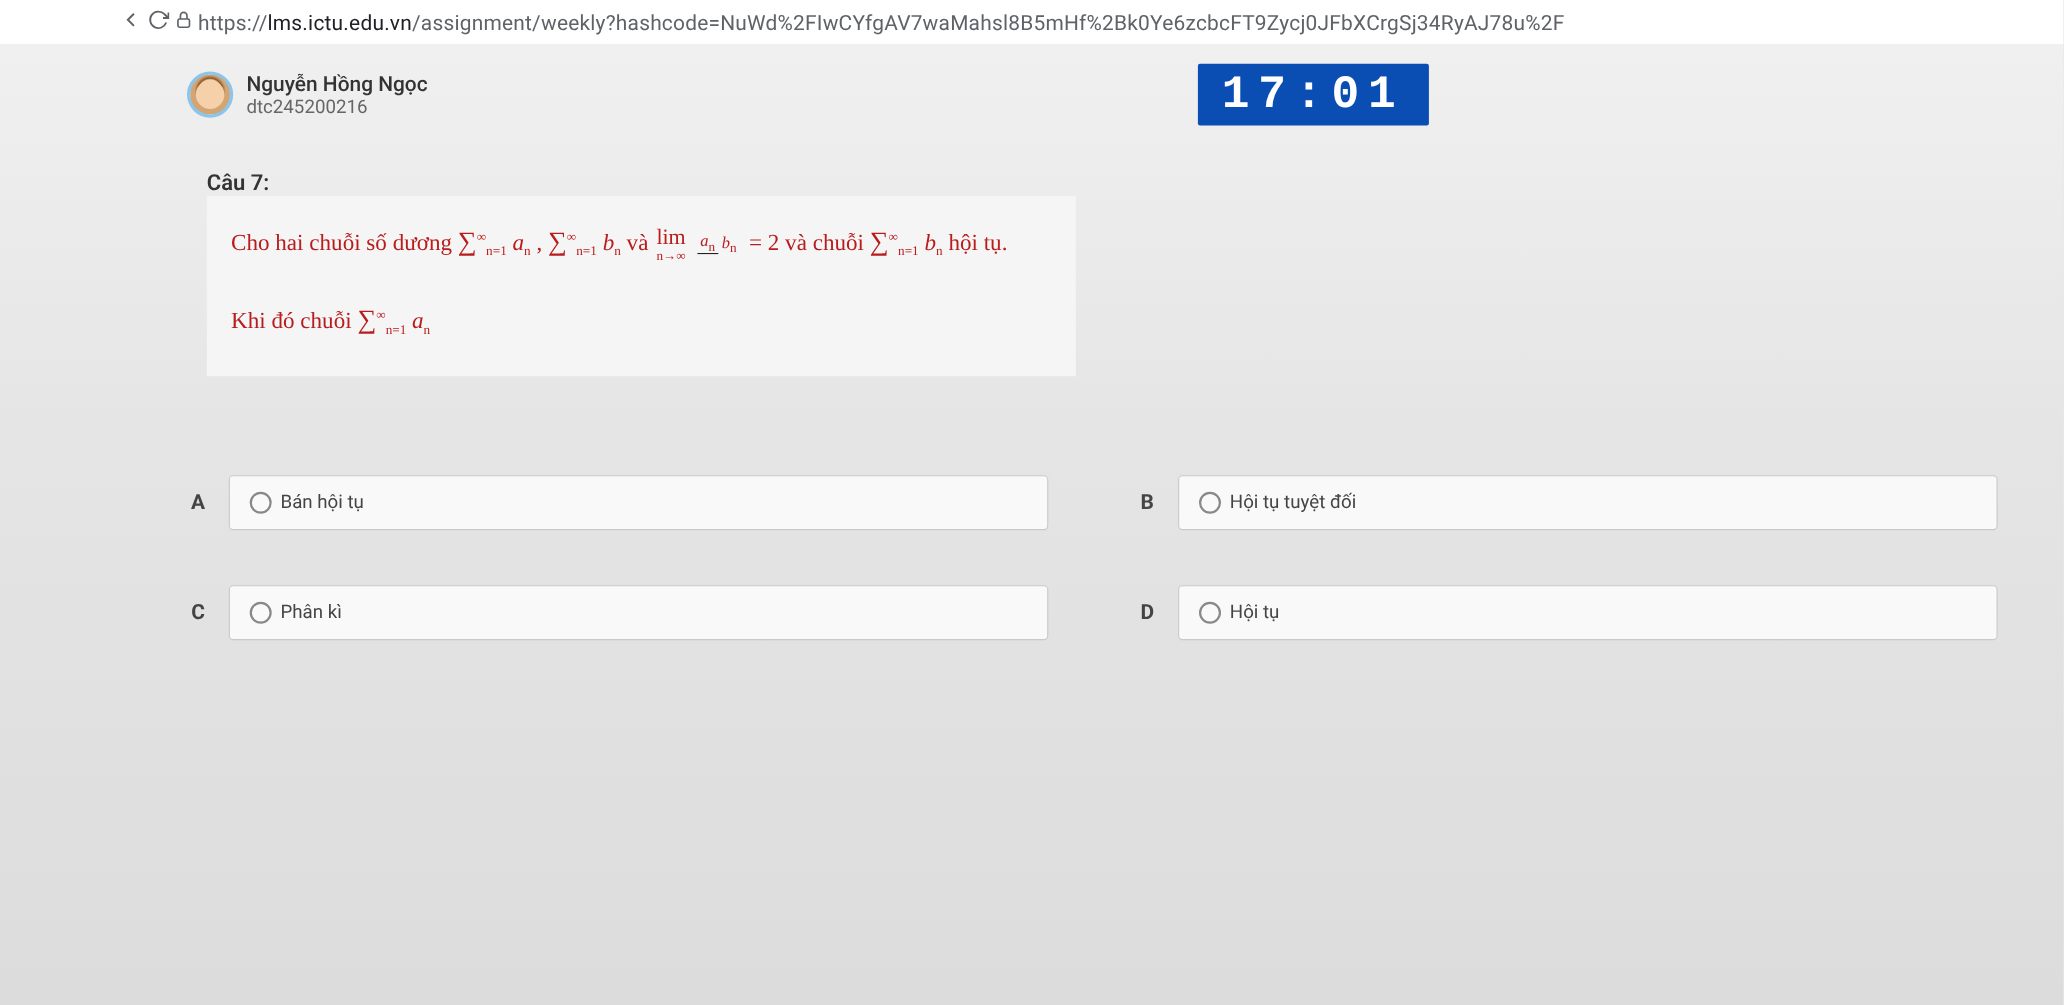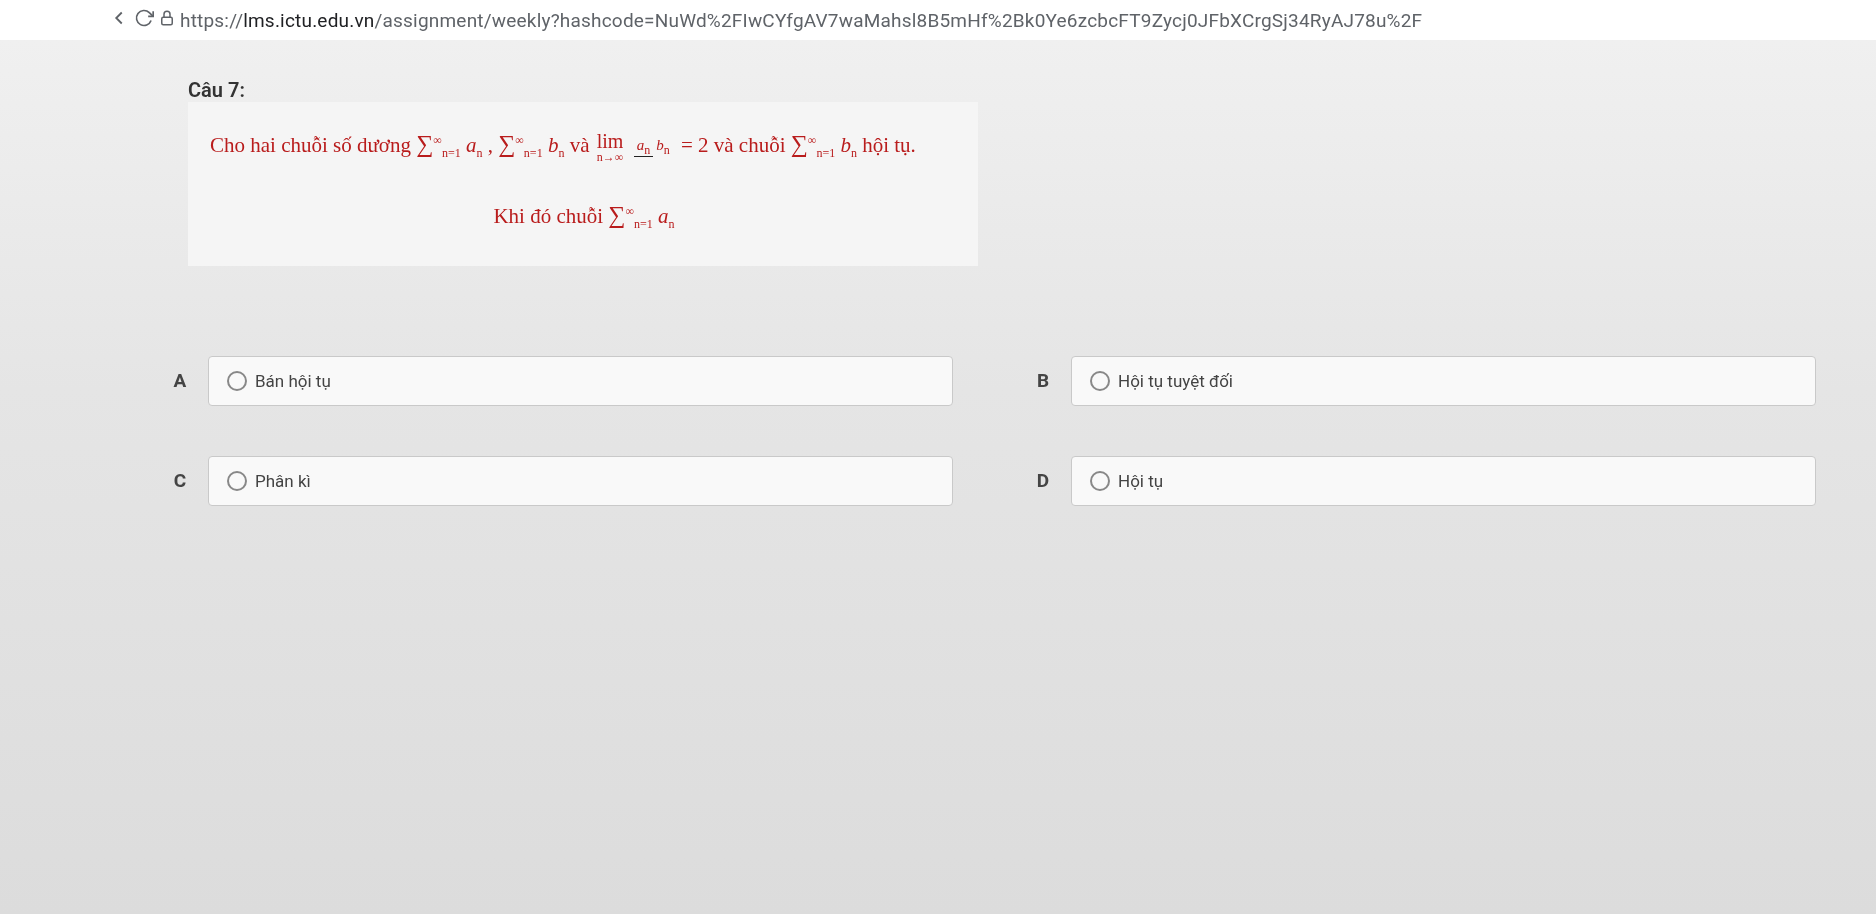--- a/index.html
+++ b/index.html
@@ -164,20 +164,34 @@
         <path d="M8 11V7a4 4 0 0 1 8 0v4"></path>
       </svg>
   </span>
   <span class="url-bar">
     https://<span class="url-host">lms.ictu.edu.vn</span><span>/assignment/weekly?hashcode=NuWd%2FIwCYfgAV7waMahsl8B5mHf%2Bk0Ye6zcbcFT9Zycj0JFbXCrgSj34RyAJ78u%2F</span>
   </span>
 </div>
 
 <div class="content-area">
 
+  <div class="header-row">
+    <div class="user-block">
+      <div class="avatar">
+        <div class="avatar-face"></div>
+      </div>
+      <div>
+        <div class="user-name">Nguyễn Hồng Ngọc</div>
+        <div class="user-id">dtc245200216</div>
+      </div>
+    </div>
+    <div class="timer">
+      <span class="segment">17:01</span>
+    </div>
+  </div>
 
   <div class="question-block">
     <div class="q-label">Câu 7:</div>
     <div class="q-body">
       <div>
         <span>Cho hai chuỗi số dương </span>
         <span class="math">
           <span class="sum">∑</span><span class="sup">∞</span><span class="sub">n=1</span> a<span class="sub">n</span>
         </span>
         <span> , </span>
@@ -192,21 +206,21 @@
         <span class="frac">
             <span class="num"><i>a</i><span class="sub">n</span></span>
             <span class="den"><i>b</i><span class="sub">n</span></span>
           </span>
         <span> = 2 và chuỗi </span>
         <span class="math">
           <span class="sum">∑</span><span class="sup">∞</span><span class="sub">n=1</span> b<span class="sub">n</span>
         </span>
         <span> hội tụ.</span>
       </div>
-      <div style="margin-top:18px;text-align:center;">
+      <div style="margin-top:18px;">
         <span>Khi đó chuỗi </span>
         <span class="math">
           <span class="sum">∑</span><span class="sup">∞</span><span class="sub">n=1</span> a<span class="sub">n</span>
         </span>
       </div>
     </div>
   </div>
 
   <div class="options">
     <div class="option-row">

